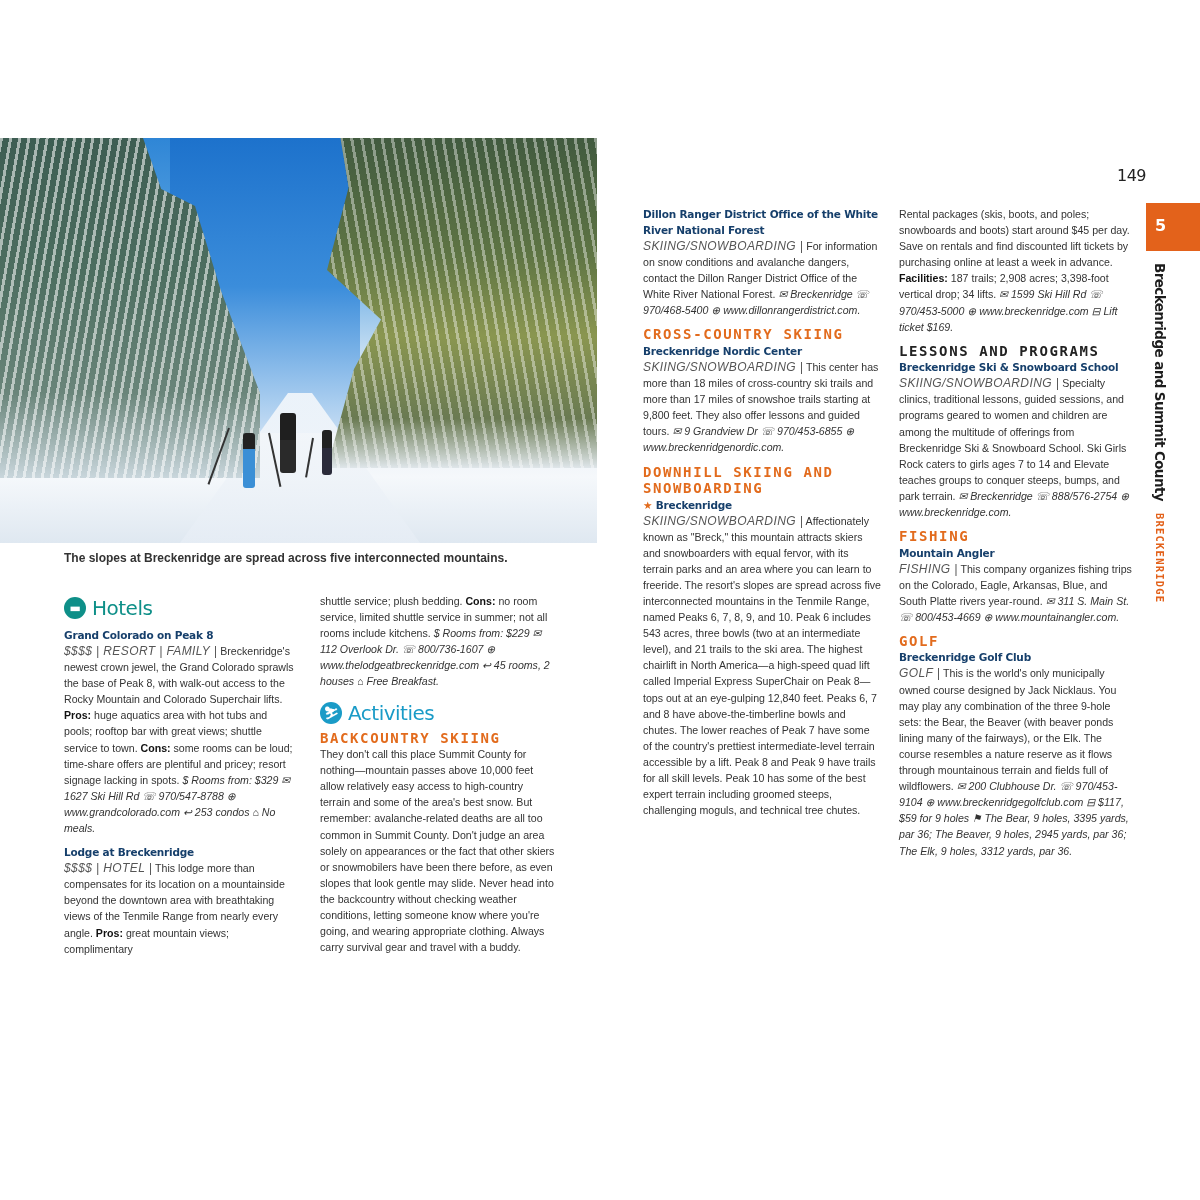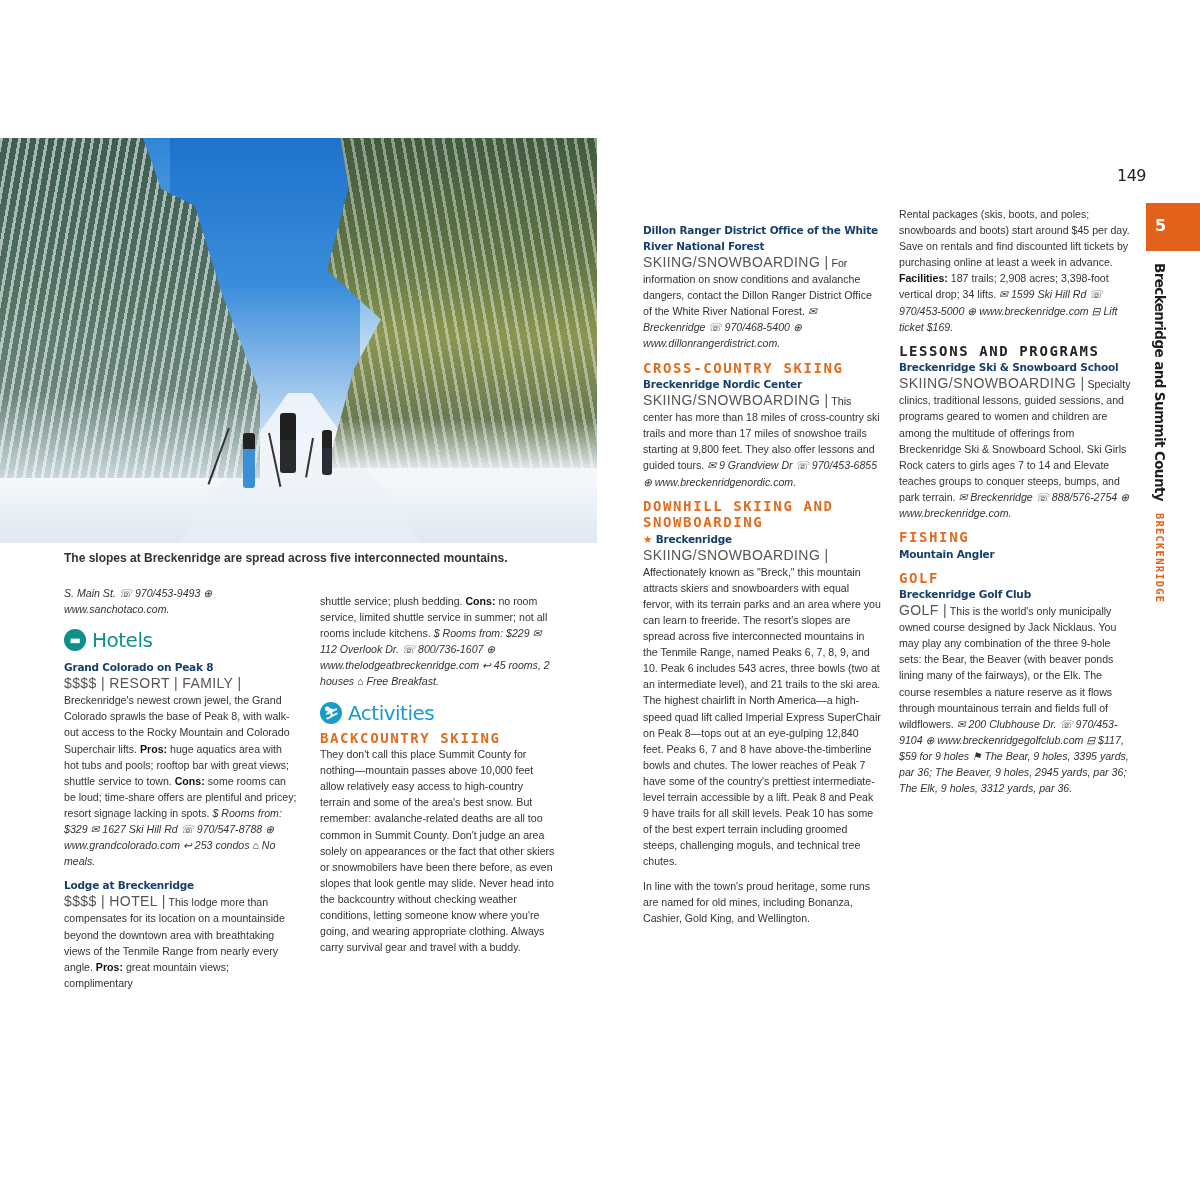--- a/index.html
+++ b/index.html
@@ -33,33 +33,33 @@
     .skier.s2 { left: 280px; top: 275px; width: 16px; height: 60px; background: linear-gradient(180deg, #1f1f1f 0 45%, #2a2a2a 45% 100%); }
     .skier.s3 { left: 322px; top: 292px; width: 10px; height: 45px; background: linear-gradient(180deg, #222 0 40%, #2b2b3a 40% 100%); }
     .pole { position: absolute; width: 2px; background: #333; transform-origin: top; }
 
     .caption { position: absolute; left: 64px; top: 551px; font-size: 12px; font-weight: bold; color: #333; white-space: nowrap; }
 
     .col { position: absolute; font-size: 10.6px; line-height: 16.1px; color: #333; }
     .col p { margin: 0; }
     .col1 { left: 64px; top: 585px; width: 233px; }
     .col2 { left: 320px; top: 593px; width: 235px; }
-    .col3 { left: 643px; top: 206px; width: 238px; margin-top: 16px; }
+    .col3 { left: 643px; top: 206px; width: 238px; }
     .col4 { left: 899px; top: 206px; width: 235px; }
 
     .section-heading { display: flex; align-items: center; gap: 6px; font-family: "DejaVu Sans", sans-serif; font-size: 20px; color: #0e8f88; margin: 12px 0 8px; letter-spacing: -0.5px; }
     .section-icon { width: 22px; height: 22px; border-radius: 50%; background: #0e8f88; display: inline-flex; align-items: center; justify-content: center; color: #fff; font-size: 12px; font-weight: bold; }
     .section-heading.activities { color: #1a9bc7; }
     .section-heading.activities .section-icon { background: #1a9bc7; }
 
     .cat { font-family: "DejaVu Sans Mono", monospace; font-weight: bold; color: #e26b1d; font-size: 14px; letter-spacing: 1.6px; margin-top: 8px; line-height: 16.5px; }
     .cat.dark { color: #222; }
     .entry-title { font-family: "DejaVu Sans", sans-serif; font-weight: bold; color: #163f6b; font-size: 10.5px; line-height: 16px; letter-spacing: -0.2px; }
     .star { color: #e26b1d; }
-    .tag { font-size: 14px; letter-spacing: 0.4px; color: #555; text-transform: uppercase; }
+    .tag { font-size: 12px; letter-spacing: 0.4px; color: #555; text-transform: uppercase; font-style: italic; }
     .b { font-weight: bold; color: #111; }
     .i { font-style: italic; }
     .gap { height: 8px; }
 
     .page-number { position: absolute; left: 1117px; top: 166px; font-family: "DejaVu Sans", sans-serif; font-weight: normal; font-size: 16px; color: #222; letter-spacing: -0.5px; }
     .chapter-tab { position: absolute; left: 1146px; top: 203px; width: 54px; height: 48px; background: #e3621b; }
     .chapter-num { position: absolute; left: 9px; top: 13px; font-family: "DejaVu Sans", sans-serif; font-weight: bold; font-size: 16px; color: #fff; }
     .running-head { position: absolute; left: 1152px; top: 263px; writing-mode: vertical-rl; font-family: "DejaVu Sans", sans-serif; font-weight: bold; font-size: 13.5px; color: #1d1d1d; letter-spacing: -0.6px; white-space: nowrap; }
     .running-sub { font-family: "DejaVu Sans Mono", monospace; color: #e3621b; font-size: 10.5px; letter-spacing: 1.2px; margin-top: 8px; font-weight: bold; }
   </style>
@@ -76,21 +76,20 @@
   <div class="skier s1"></div>
   <div class="skier s2"></div>
   <div class="skier s3"></div>
   <div class="pole" style="left:228px;top:290px;height:60px;transform:rotate(20deg);"></div>
   <div class="pole" style="left:268px;top:295px;height:55px;transform:rotate(-12deg);"></div>
   <div class="pole" style="left:312px;top:300px;height:40px;transform:rotate(10deg);"></div>
 </div>
 <div class="caption">The slopes at Breckenridge are spread across five interconnected mountains.</div>
 
 <div class="col col1">
-  <p class="i">S. Main St. ☏ 970/453-9493 ⊕ www.sanchotaco.com.</p>
   <div class="section-heading">
     <span class="section-icon">▬</span>
     <span>Hotels</span>
   </div>
   <div>
     <div class="entry-title">Grand Colorado on Peak 8</div>
     <p>
       <span class="tag">$$$$ | RESORT | FAMILY |</span>
       <span>Breckenridge's newest crown jewel, the Grand Colorado sprawls the base of Peak 8, with walk-out access to the Rocky Mountain and Colorado Superchair lifts.</span>
       <span class="b">Pros:</span>
@@ -144,39 +143,43 @@
   <div class="cat">DOWNHILL SKIING AND SNOWBOARDING</div>
   <div class="entry-title">
     <span class="star">★</span>
     <span>Breckenridge</span>
   </div>
   <p>
     <span class="tag">SKIING/SNOWBOARDING |</span>
     <span>Affectionately known as "Breck," this mountain attracts skiers and snowboarders with equal fervor, with its terrain parks and an area where you can learn to freeride. The resort's slopes are spread across five interconnected mountains in the Tenmile Range, named Peaks 6, 7, 8, 9, and 10. Peak 6 includes 543 acres, three bowls (two at an intermediate level), and 21 trails to the ski area. The highest chairlift in North America—a high-speed quad lift called Imperial Express SuperChair on Peak 8—tops out at an eye-gulping 12,840 feet. Peaks 6, 7 and 8 have above-the-timberline bowls and chutes. The lower reaches of Peak 7 have some of the country's prettiest intermediate-level terrain accessible by a lift. Peak 8 and Peak 9 have trails for all skill levels. Peak 10 has some of the best expert terrain including groomed steeps, challenging moguls, and technical tree chutes.</span>
   </p>
   <div class="gap"></div>
-  <p>In line with the town's proud heritage, some runs are named for old mines, including Bonanza, Cashier, Gold King, and Wellington.</p>
 </div>
 
 <div class="col col4">
   <p>
     <span>Rental packages (skis, boots, and poles; snowboards and boots) start around $45 per day. Save on rentals and find discounted lift tickets by purchasing online at least a week in advance.</span>
     <span class="b">Facilities:</span>
     <span>187 trails; 2,908 acres; 3,398-foot vertical drop; 34 lifts.</span>
     <span class="i">✉ 1599 Ski Hill Rd ☏ 970/453-5000 ⊕ www.breckenridge.com ⊟ Lift ticket $169.</span>
   </p>
   <div class="cat dark">LESSONS AND PROGRAMS</div>
   <div class="entry-title">Breckenridge Ski &amp; Snowboard School</div>
   <p>
     <span class="tag">SKIING/SNOWBOARDING |</span>
     <span>Specialty clinics, traditional lessons, guided sessions, and programs geared to women and children are among the multitude of offerings from Breckenridge Ski &amp; Snowboard School. Ski Girls Rock caters to girls ages 7 to 14 and Elevate teaches groups to conquer steeps, bumps, and park terrain.</span>
     <span class="i">✉ Breckenridge ☏ 888/576-2754 ⊕ www.breckenridge.com.</span>
   </p>
   <div class="cat">FISHING</div>
   <div class="entry-title">Mountain Angler</div>
+  <p>
+    <span class="tag">FISHING |</span>
+    <span>This company organizes fishing trips on the Colorado, Eagle, Arkansas, Blue, and South Platte rivers year-round.</span>
+    <span class="i">✉ 311 S. Main St. ☏ 800/453-4669 ⊕ www.mountainangler.com.</span>
+  </p>
   <div class="cat">GOLF</div>
   <div class="entry-title">Breckenridge Golf Club</div>
   <p>
     <span class="tag">GOLF |</span>
     <span>This is the world's only municipally owned course designed by Jack Nicklaus. You may play any combination of the three 9-hole sets: the Bear, the Beaver (with beaver ponds lining many of the fairways), or the Elk. The course resembles a nature reserve as it flows through mountainous terrain and fields full of wildflowers.</span>
     <span class="i">✉ 200 Clubhouse Dr. ☏ 970/453-9104 ⊕ www.breckenridgegolfclub.com ⊟ $117, $59 for 9 holes</span>
     <span class="i">⚑ The Bear, 9 holes, 3395 yards, par 36; The Beaver, 9 holes, 2945 yards, par 36; The Elk, 9 holes, 3312 yards, par 36.</span>
   </p>
 </div>
 

